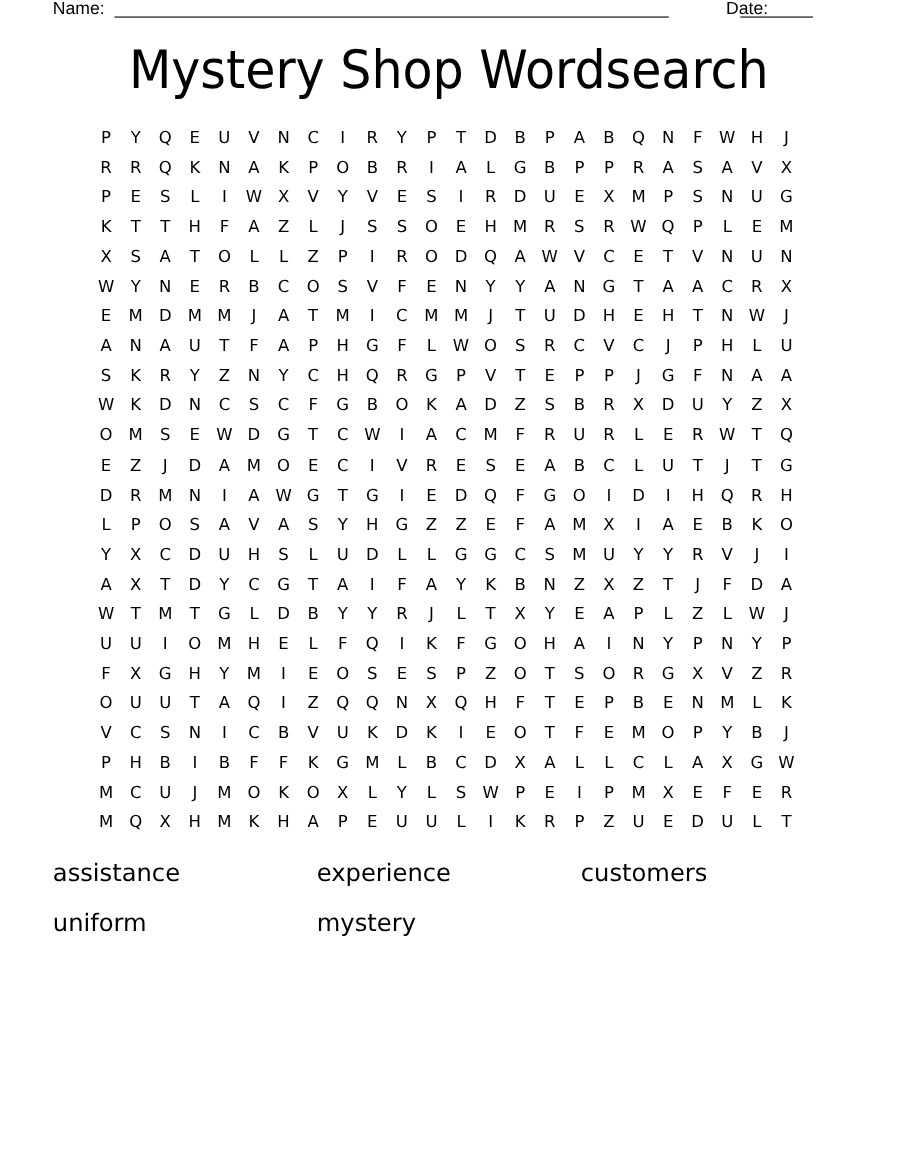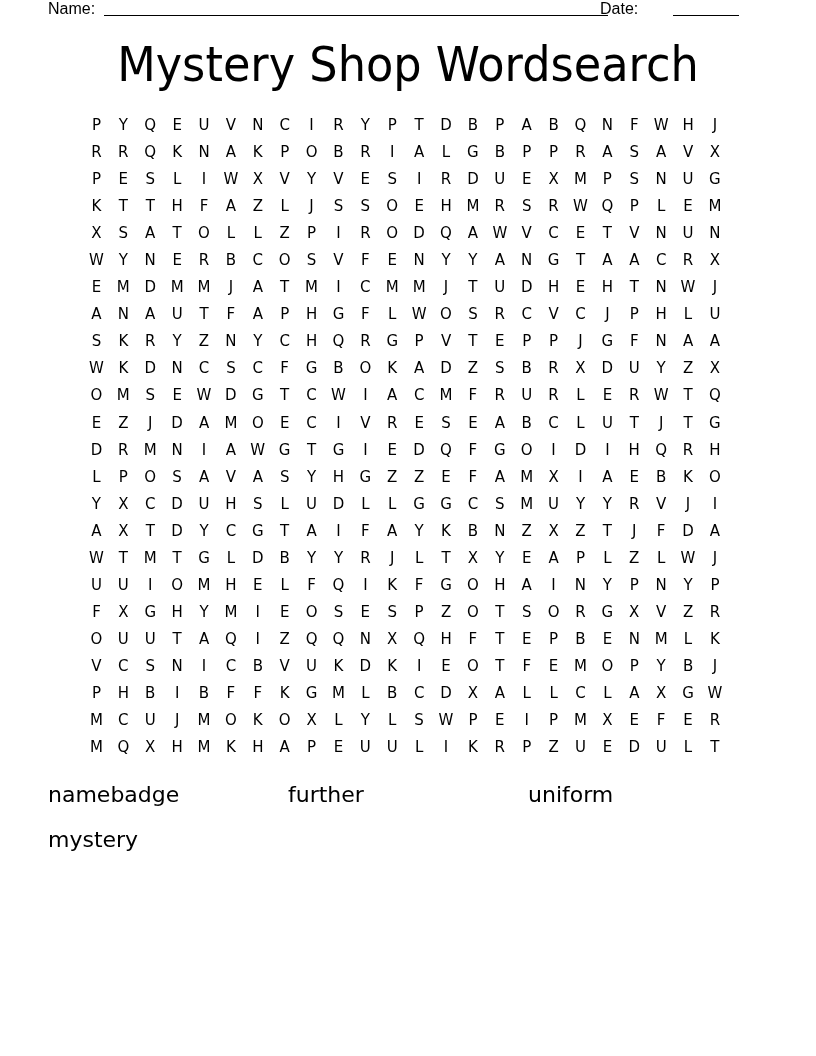--- a/index.html
+++ b/index.html
@@ -3,21 +3,21 @@
   <meta charset="utf-8">
   <style>
     html, body { margin: 0; padding: 0; background: #ffffff; }
     body { width: 816px; height: 1056px; position: relative; overflow: hidden; color: #000; }
     .header-line {
       position: absolute; top: 0; left: 48px; width: 700px; height: 20px;
       font-family: Liberation Sans, sans-serif; font-size: 16px; line-height: 18px;
     }
     .name-label { position: absolute; left: 0; top: 0; }
     .name-line { position: absolute; left: 56px; top: 15px; width: 504px; border-bottom: 1px solid #000; }
-    .date-label { position: absolute; left: 552px; top: 0; }
+    .date-label { position: absolute; left: 612px; top: 0; }
     .date-line { position: absolute; left: 625px; top: 15px; width: 66px; border-bottom: 1px solid #000; }
     .title {
       position: absolute; top: 32px; left: 0; width: 816px; text-align: center;
       font-family: "DejaVu Sans", sans-serif; font-size: 48px; line-height: 64px;
       transform: scaleX(0.93); transform-origin: center;
     }
     .grid {
       position: absolute; top: 114px; left: 83px;
       display: grid; grid-template-columns: repeat(24, 26.9px); grid-auto-rows: 27.05px;
       font-family: "DejaVu Sans", sans-serif; font-size: 15px;
@@ -615,17 +615,18 @@
     <span class="cell">Z</span>
     <span class="cell">U</span>
     <span class="cell">E</span>
     <span class="cell">D</span>
     <span class="cell">U</span>
     <span class="cell">L</span>
     <span class="cell">T</span>
   </div>
 
 <div class="words" id="words">
-    <span class="word">namebadge</span>
-    <span class="word">further</span>
+    <span class="word">assistance</span>
+    <span class="word">experience</span>
+    <span class="word">customers</span>
     <span class="word">uniform</span>
     <span class="word">mystery</span>
   </div>
 
 </body></html>

